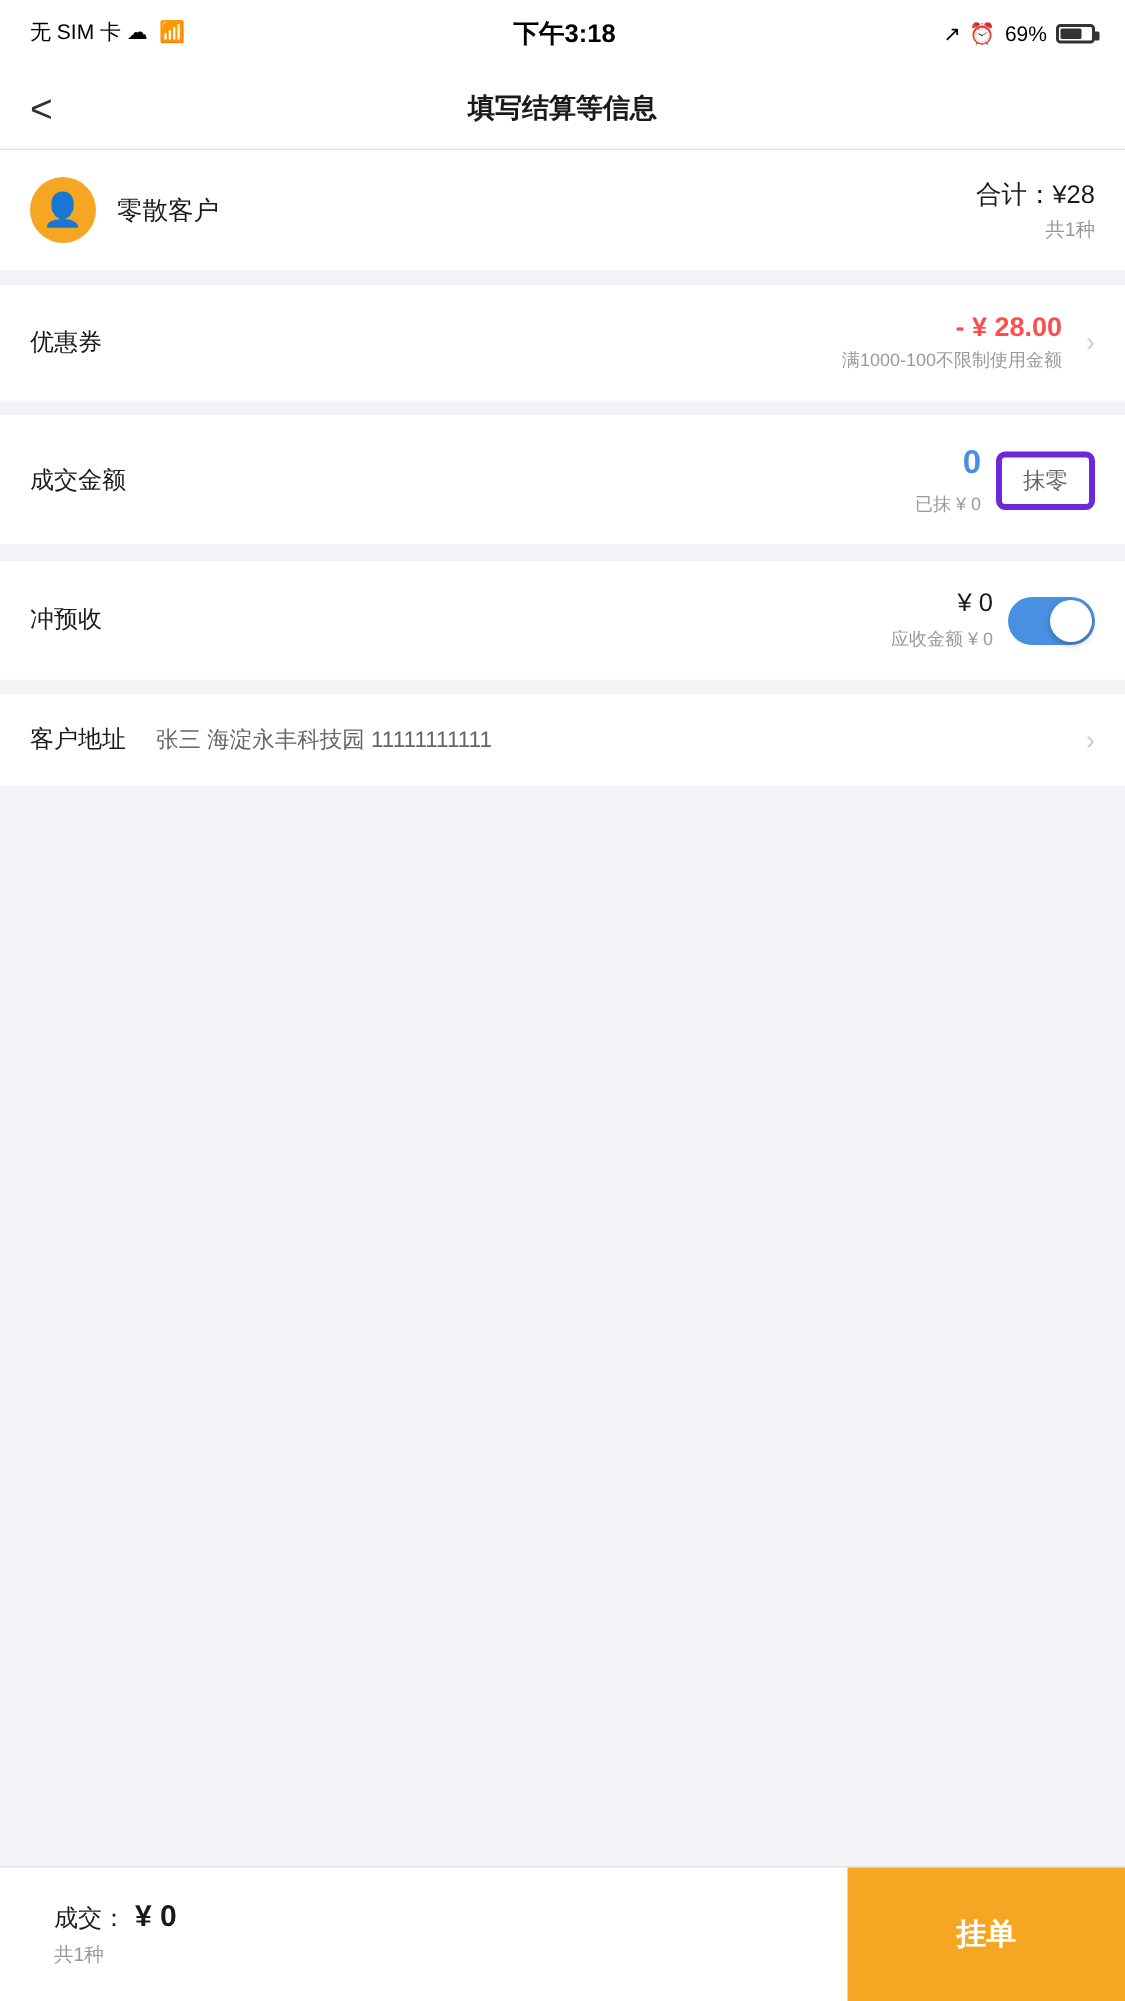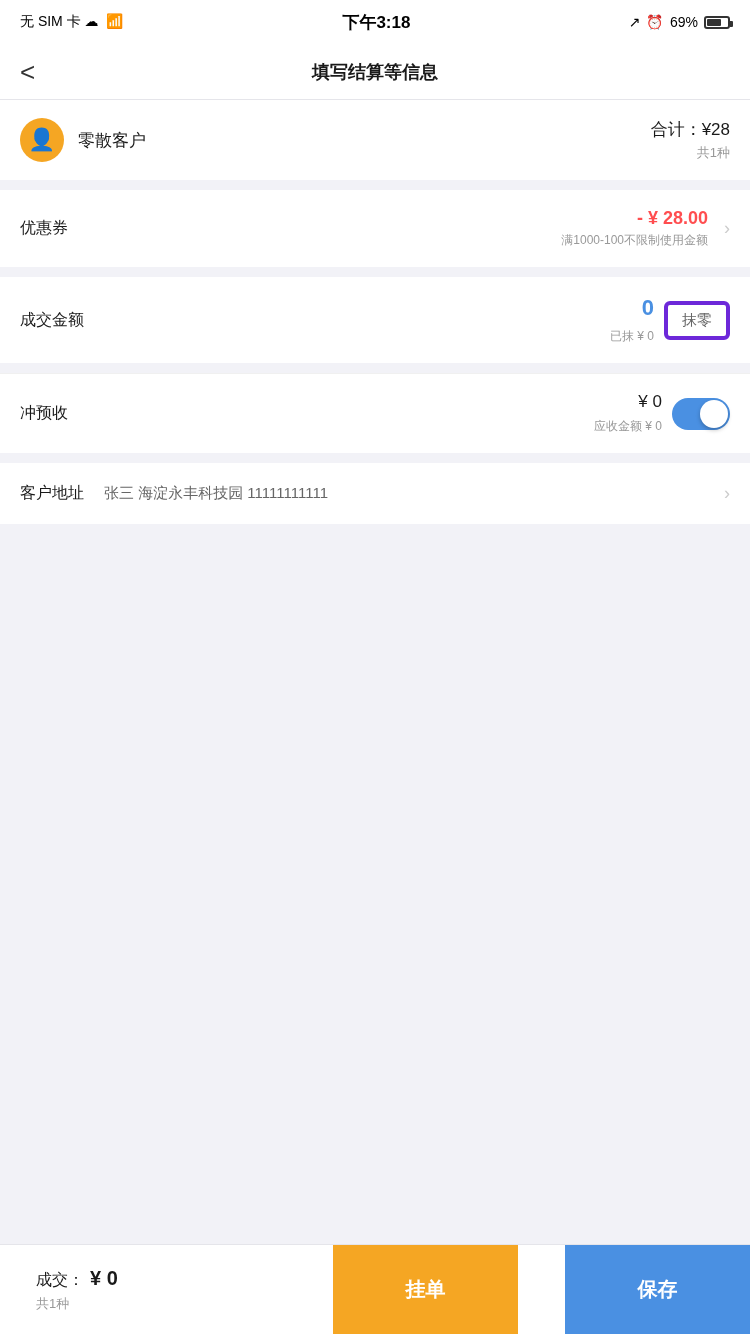--- a/index.html
+++ b/index.html
@@ -437,14 +437,13 @@
 
 <div class="bottom-bar">
   <div class="bottom-summary">
     <div class="bottom-deal">
       <span>成交：</span>
       <span class="bottom-deal-amount">¥ 0</span>
     </div>
     <div class="bottom-count">共1种</div>
   </div>
   <button class="bottom-btn btn-pending">挂单</button>
-  <button class="bottom-btn btn-save">保存</button>
 </div>
 
 </body></html>

